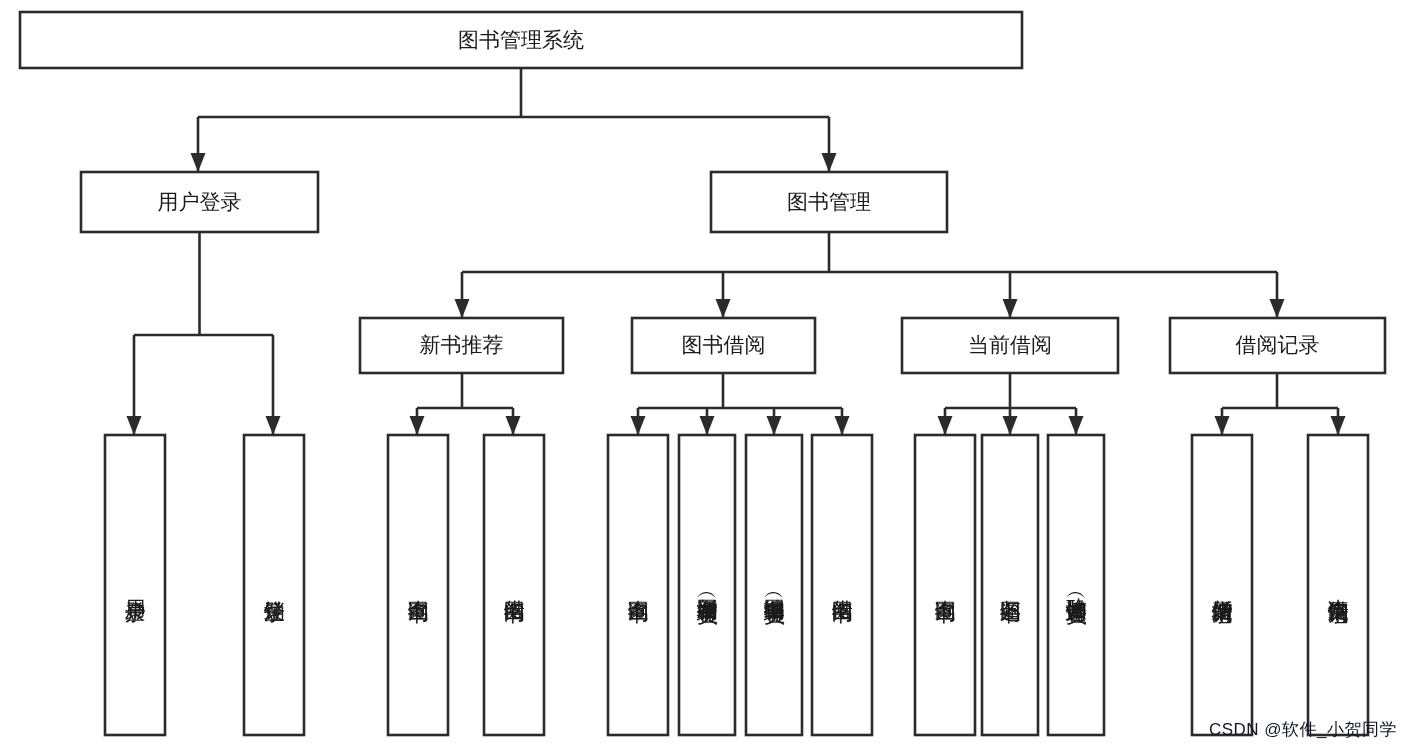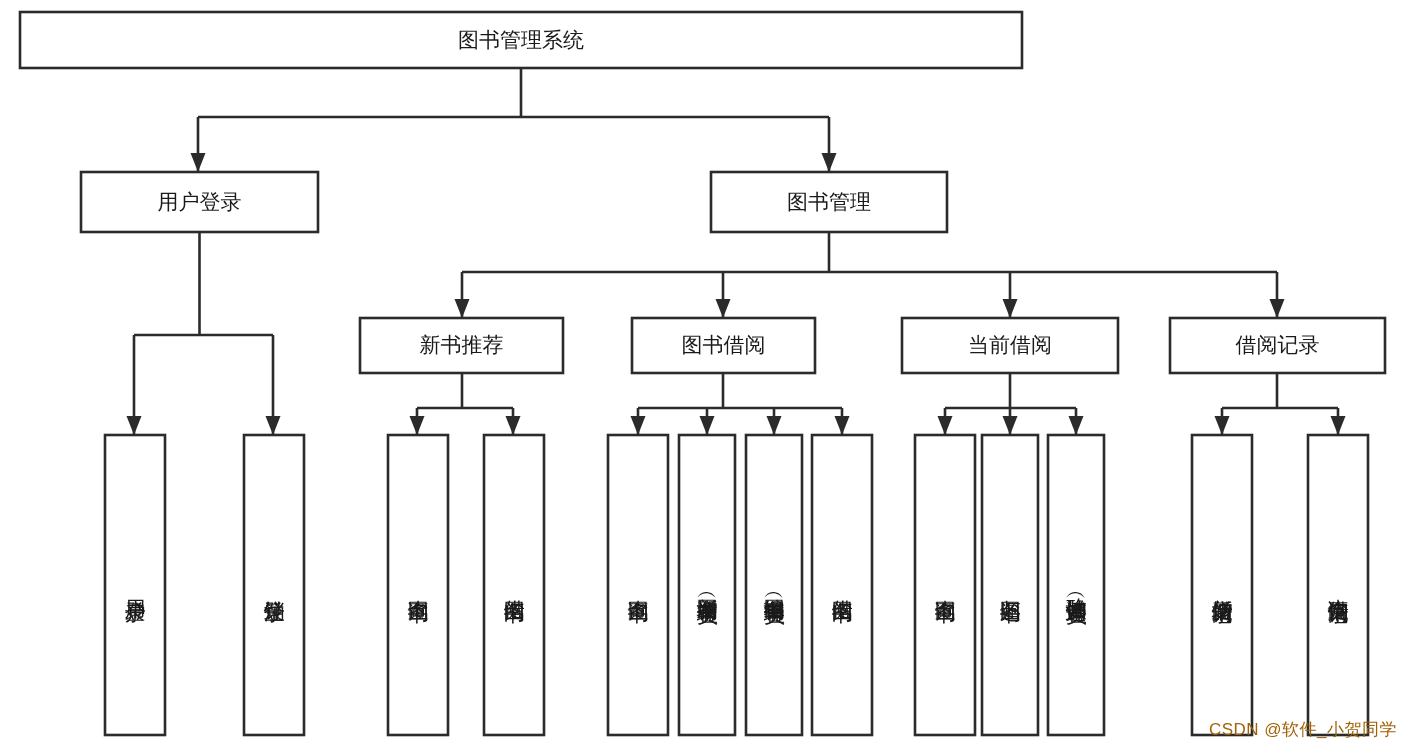--- a/index.html
+++ b/index.html
@@ -65,21 +65,21 @@
     letter-spacing: 1px;
     white-space: nowrap;
     text-align: center;
   }
   .watermark {
     position: absolute;
     right: 8px;
     bottom: 6px;
     font-family: "Liberation Sans", "DejaVu Sans", sans-serif;
     font-size: 17px;
-    color: #a16207;
+    color: #0f172a;
     letter-spacing: 0.5px;
     user-select: none;
   }
 </style>
 </head>
 <body>
 
 <div id="diagram-root">
 
   <svg class="diagram" viewBox="0 0 1405 747">

